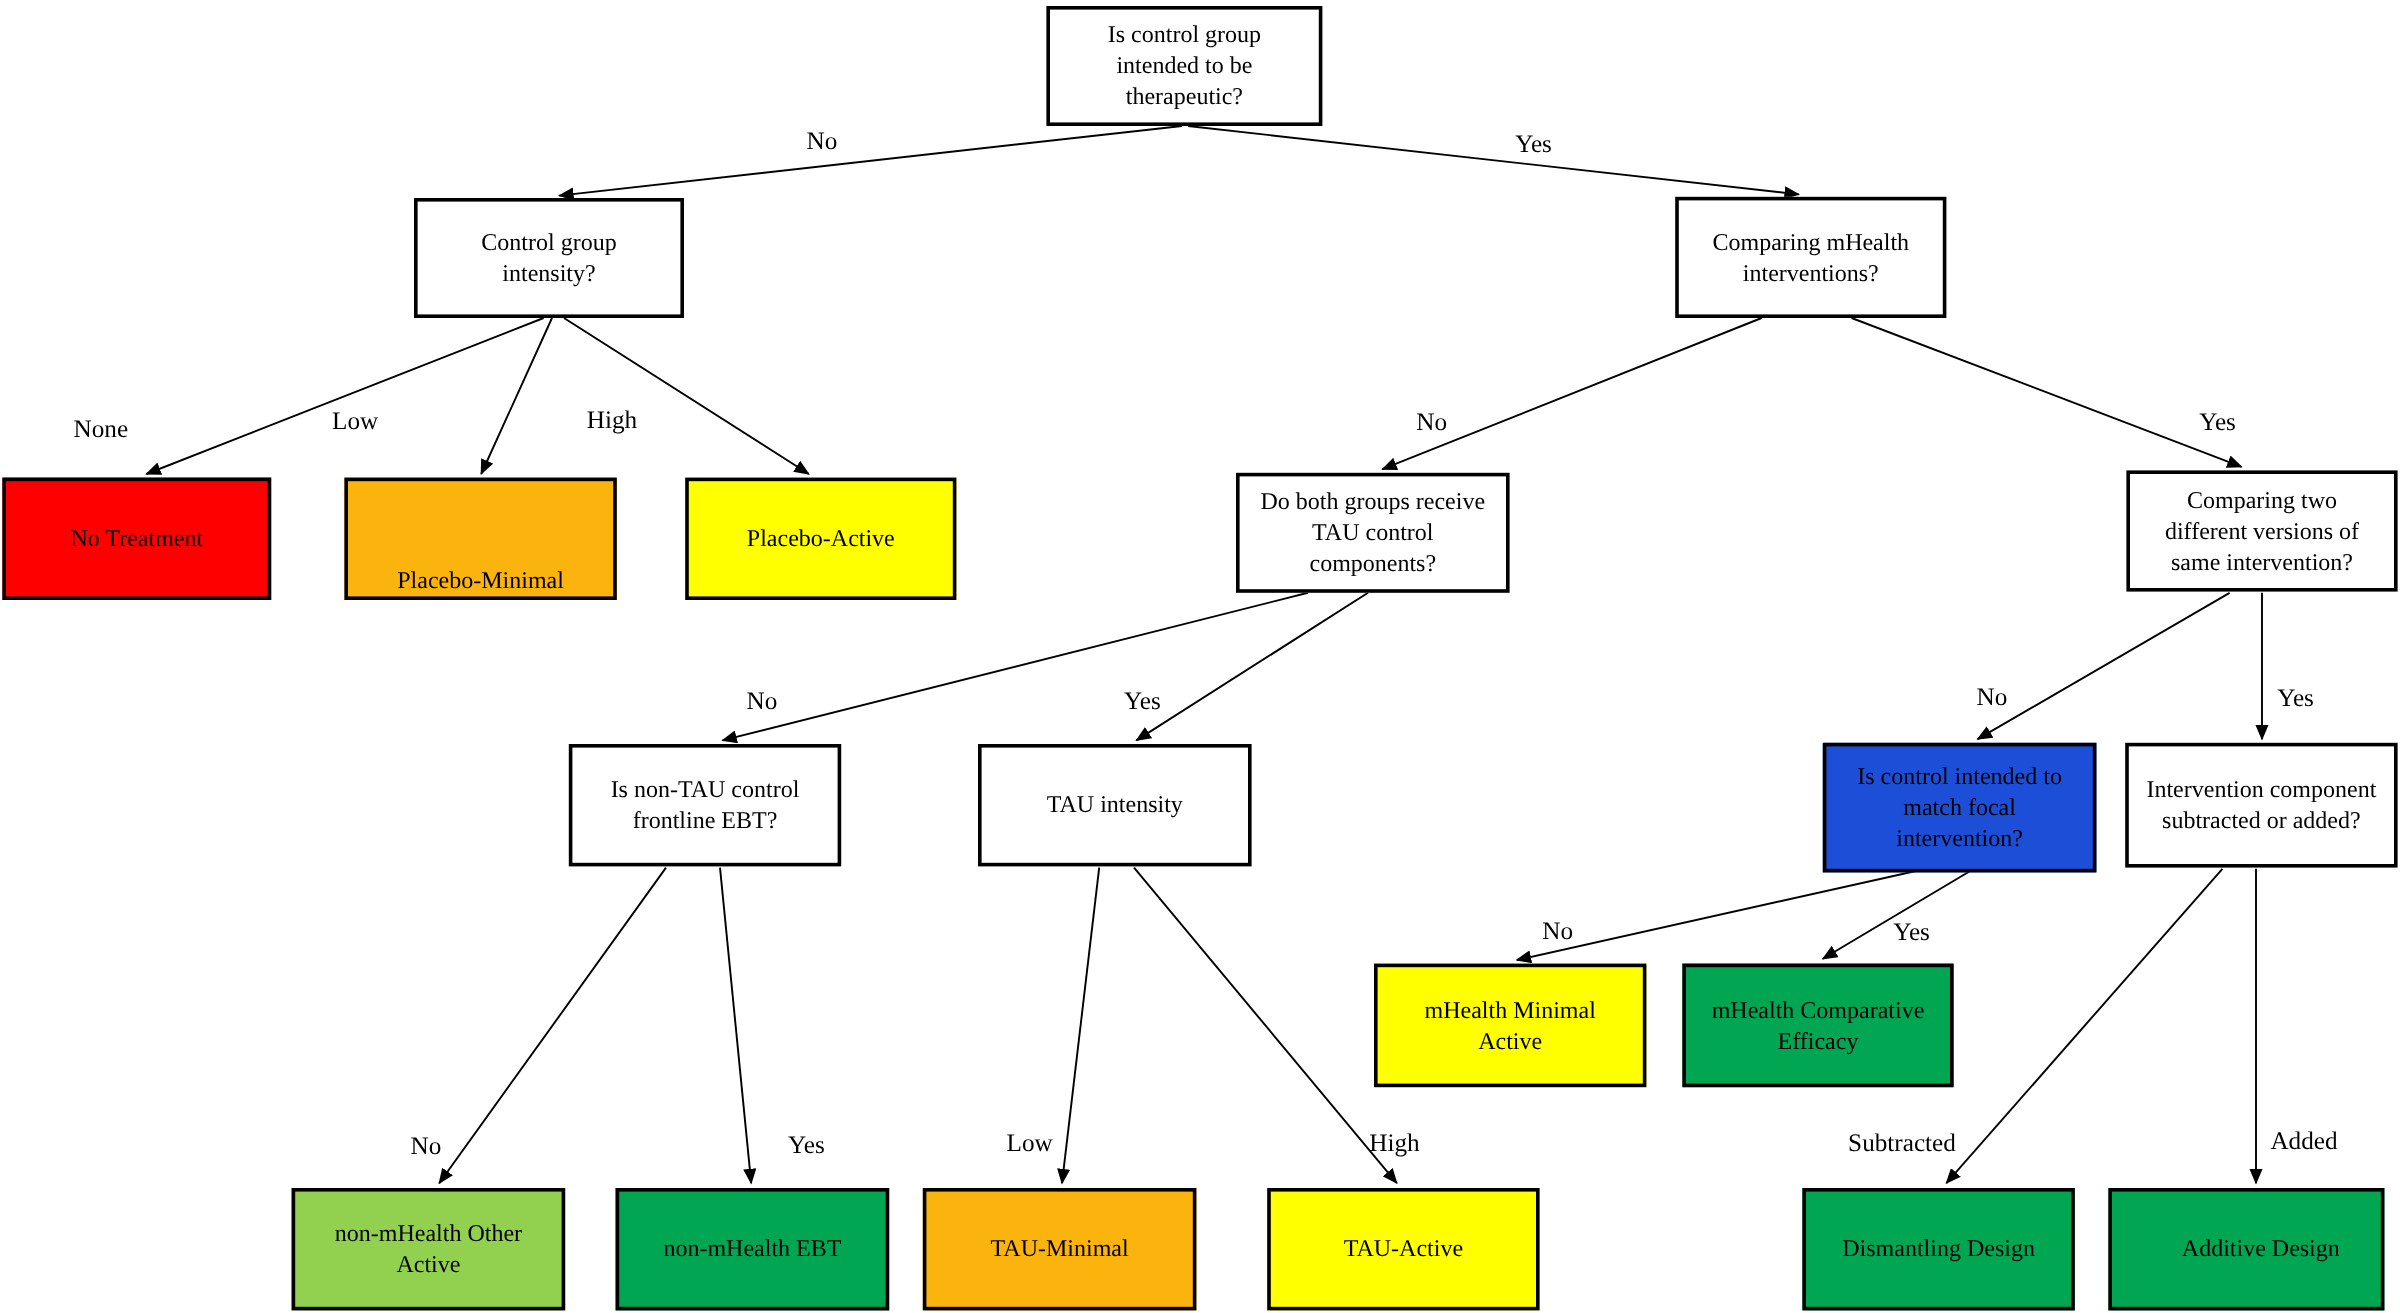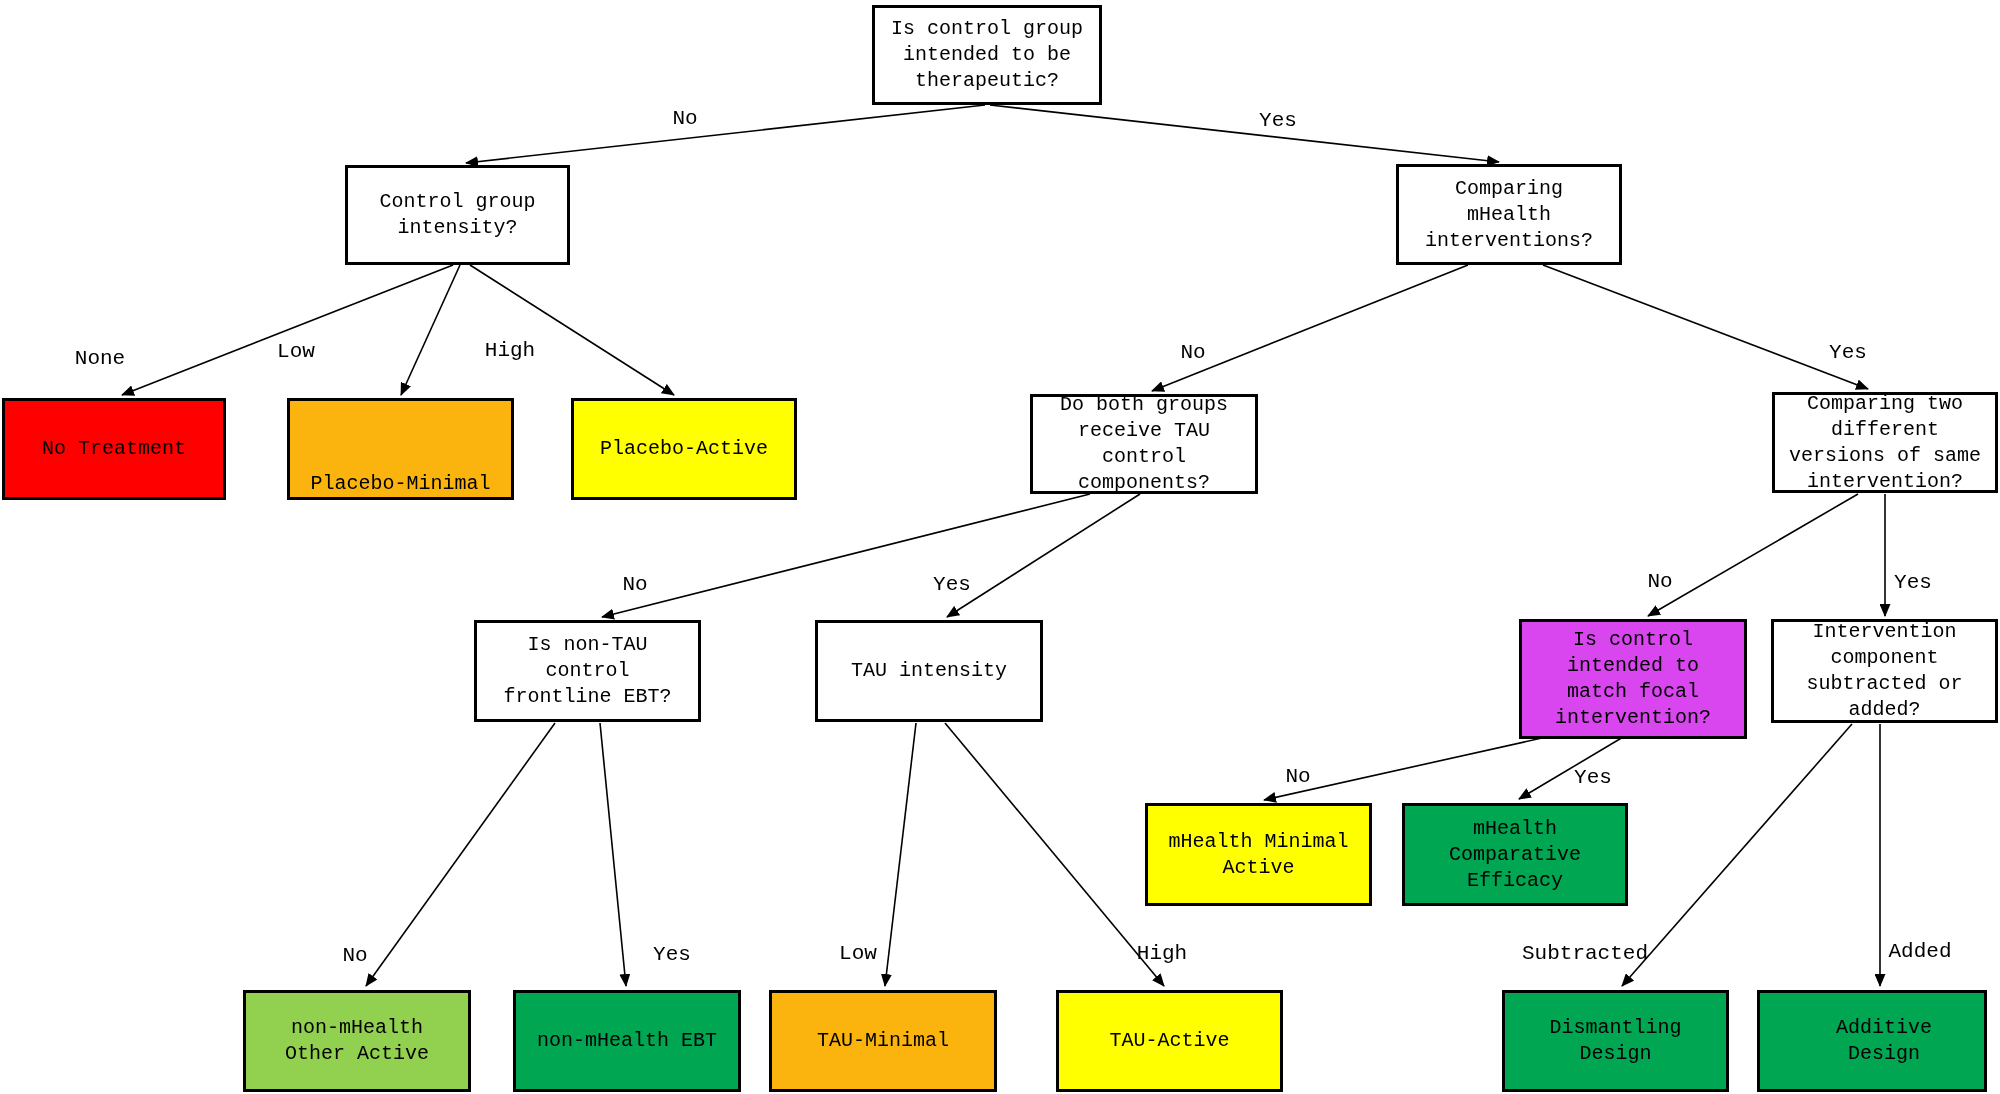--- a/index.html
+++ b/index.html
@@ -1,21 +1,21 @@
 <!DOCTYPE html>
 <html><head>
 <meta charset="utf-8">
 <style>
   html, body { margin: 0; padding: 0; background: #ffffff; }
   .canvas {
     position: relative;
     width: 2000px;
     height: 1094px;
     background: #ffffff;
-    font-family: Liberation Mono, monospace;
+    font-family: Liberation Serif, serif;
     color: #000000;
     overflow: hidden;
   }
   svg.connectors {
     position: absolute;
     left: 0; top: 0;
     width: 2000px; height: 1094px;
     pointer-events: none;
   }
   svg.connectors line { stroke: #000000; stroke-width: 1.6; }
@@ -93,21 +93,21 @@
   </div>
 
   <div class="node" style="left: 474px; top: 620px; width: 227px; height: 102px; background-color: rgb(255, 255, 255);">
     <span>Is non-TAU control frontline EBT?</span>
   </div>
 
   <div class="node" style="left: 815px; top: 620px; width: 228px; height: 102px; background-color: rgb(255, 255, 255);">
     <span>TAU intensity</span>
   </div>
 
-  <div class="node" style="left: 1519px; top: 619px; width: 228px; height: 120px; background-color: #d946ef;">
+  <div class="node" style="left: 1519px; top: 619px; width: 228px; height: 108px; background-color: #1d4ed8;">
     <span>Is control intended to match focal intervention?</span>
   </div>
 
   <div class="node" style="left: 1771px; top: 619px; width: 227px; height: 104px; background-color: rgb(255, 255, 255);">
     <span>Intervention component subtracted or added?</span>
   </div>
 
   <div class="node" style="left: 2px; top: 398px; width: 224px; height: 102px; background-color: rgb(255, 0, 0);">
     <span>No Treatment</span>
   </div>
@@ -147,21 +147,21 @@
   <div class="node" style="left: 1502px; top: 990px; width: 227px; height: 102px; background-color: rgb(0, 166, 81);">
     <span>Dismantling Design</span>
   </div>
 
   <div class="node" style="left: 1757px; top: 990px; width: 230px; height: 102px; background-color: rgb(0, 166, 81); padding-left: 36px;">
     <span>Additive Design</span>
   </div>
 
   <div class="edge-label" style="left:685px; top:118px;">No</div>
   <div class="edge-label" style="left:1278px; top:120px;">Yes</div>
-  <div class="edge-label" style="left:100px; top:358px;">None</div>
+  <div class="edge-label" style="left:84px; top:358px;">None</div>
   <div class="edge-label" style="left:296px; top:351px;">Low</div>
   <div class="edge-label" style="left:510px; top:350px;">High</div>
   <div class="edge-label" style="left:1193px; top:352px;">No</div>
   <div class="edge-label" style="left:1848px; top:352px;">Yes</div>
   <div class="edge-label" style="left:635px; top:584px;">No</div>
   <div class="edge-label" style="left:952px; top:584px;">Yes</div>
   <div class="edge-label" style="left:1660px; top:581px;">No</div>
   <div class="edge-label" style="left:1913px; top:582px;">Yes</div>
   <div class="edge-label" style="left:1298px; top:776px;">No</div>
   <div class="edge-label" style="left:1593px; top:777px;">Yes</div>

